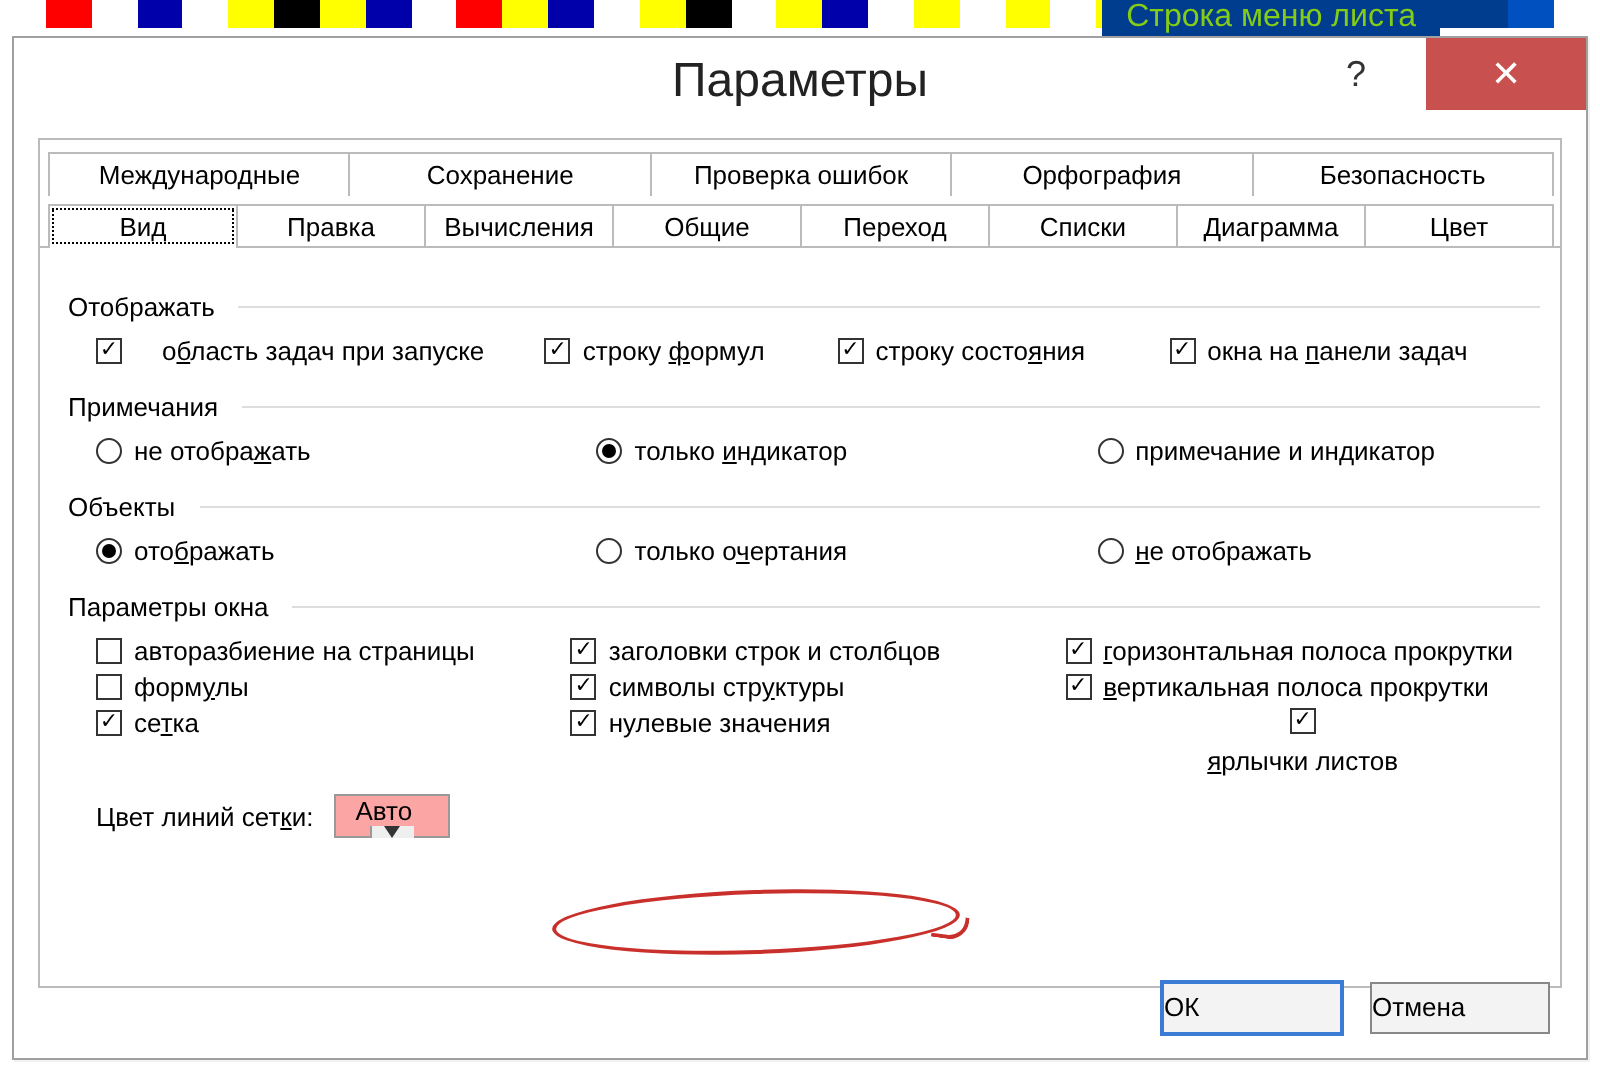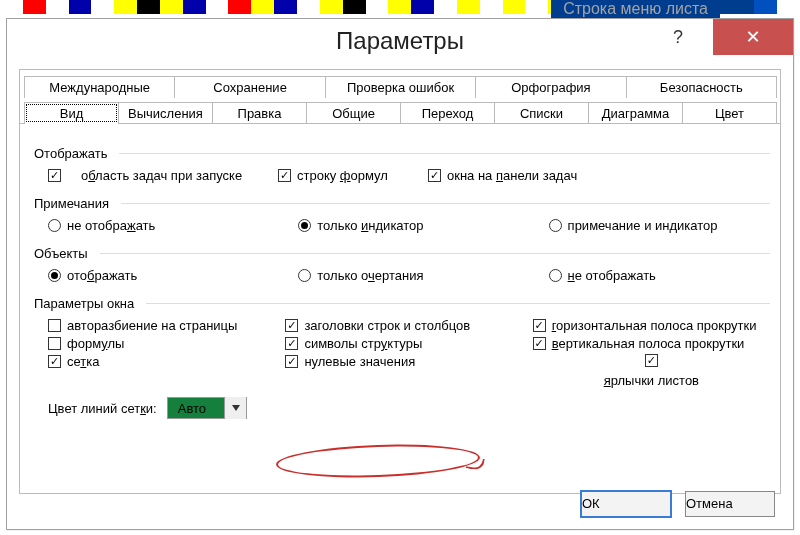--- a/index.html
+++ b/index.html
@@ -17,21 +17,21 @@
   
   .topstripe {
     position: absolute; left: 0; top: 0; width: 800px; height: 14px;
     display: flex;
   }
   .topstripe .seg { height: 14px; }
   .bluebanner {
     position: absolute;
     right: 80px; top: 0;
     background: #003d8f;
-    color: #a3a3a3;
+    color: #84cc16;
     font-size: 16px;
     padding: 0 12px 2px 12px;
     line-height: 18px;
   }
   .window {
     position: absolute;
     left: 6px; top: 18px;
     width: 788px; height: 512px;
     background: #fff;
     border: 1px solid #a0a0a0;
@@ -134,21 +134,22 @@
   .dropdown {
     display: flex;
     align-items: center;
     margin: 6px 0 0 14px;
     gap: 10px;
   }
   .select {
     display: inline-flex; align-items: center;
     border: 1px solid #999;
     height: 22px;
-    background: #15803d;
+    background: #fca5a5;
+    flex-direction: column;
   }
   .select .val { padding: 0 18px 0 10px; }
   .select .btn {
     width: 22px; height: 22px;
     border-left: 1px solid #999;
     background: #efefef;
     display: flex; align-items: center; justify-content: center;
   }
   .select .btn svg { width: 8px; height: 6px; }
   .circle-annot {
@@ -236,22 +237,22 @@
   <div class="tabs-outer">
     <div class="tabrow first" id="tabrow1">
         <div class="tab">Международные</div>
         <div class="tab">Сохранение</div>
         <div class="tab">Проверка ошибок</div>
         <div class="tab">Орфография</div>
         <div class="tab">Безопасность</div>
       </div>
     <div class="tabrow" id="tabrow2">
         <div class="tab active">Вид</div>
+        <div class="tab">Правка</div>
         <div class="tab">Вычисления</div>
-        <div class="tab">Правка</div>
         <div class="tab">Общие</div>
         <div class="tab">Переход</div>
         <div class="tab">Списки</div>
         <div class="tab">Диаграмма</div>
         <div class="tab">Цвет</div>
       </div>
 
     <div class="content">
 
       <div class="group-head">
@@ -259,20 +260,24 @@
           <div class="sep-line"></div>
         </div>
       <div class="col3" id="disp-row">
           <div style="display: flex; align-items: center; gap: 20px; margin: 3px 0px; width: 230px;">
             <span class="cbox checked"></span>
             <span class="lbl"><span>о</span><span class="ul">б</span><span>ласть задач при запуске</span></span>
           </div>
           <div style="display: flex; align-items: center; gap: 6px; margin: 3px 0px; width: 150px;">
             <span class="cbox checked"></span>
             <span class="lbl"><span>строку </span><span class="ul">ф</span><span>ормул</span></span>
+          </div>
+          <div style="display: flex; align-items: center; gap: 6px; margin: 3px 0px; width: 170px;">
+            <span class="cbox checked"></span>
+            <span class="lbl"><span>строку состо</span><span class="ul">я</span><span>ния</span></span>
           </div>
           <div style="display: flex; align-items: center; gap: 6px; margin: 3px 0px; width: 190px;">
             <span class="cbox checked"></span>
             <span class="lbl"><span>окна на </span><span class="ul">п</span><span>анели задач</span></span>
           </div>
         </div>
 
       <div class="group-head">
           <span>Примечания</span>
           <div class="sep-line"></div>

